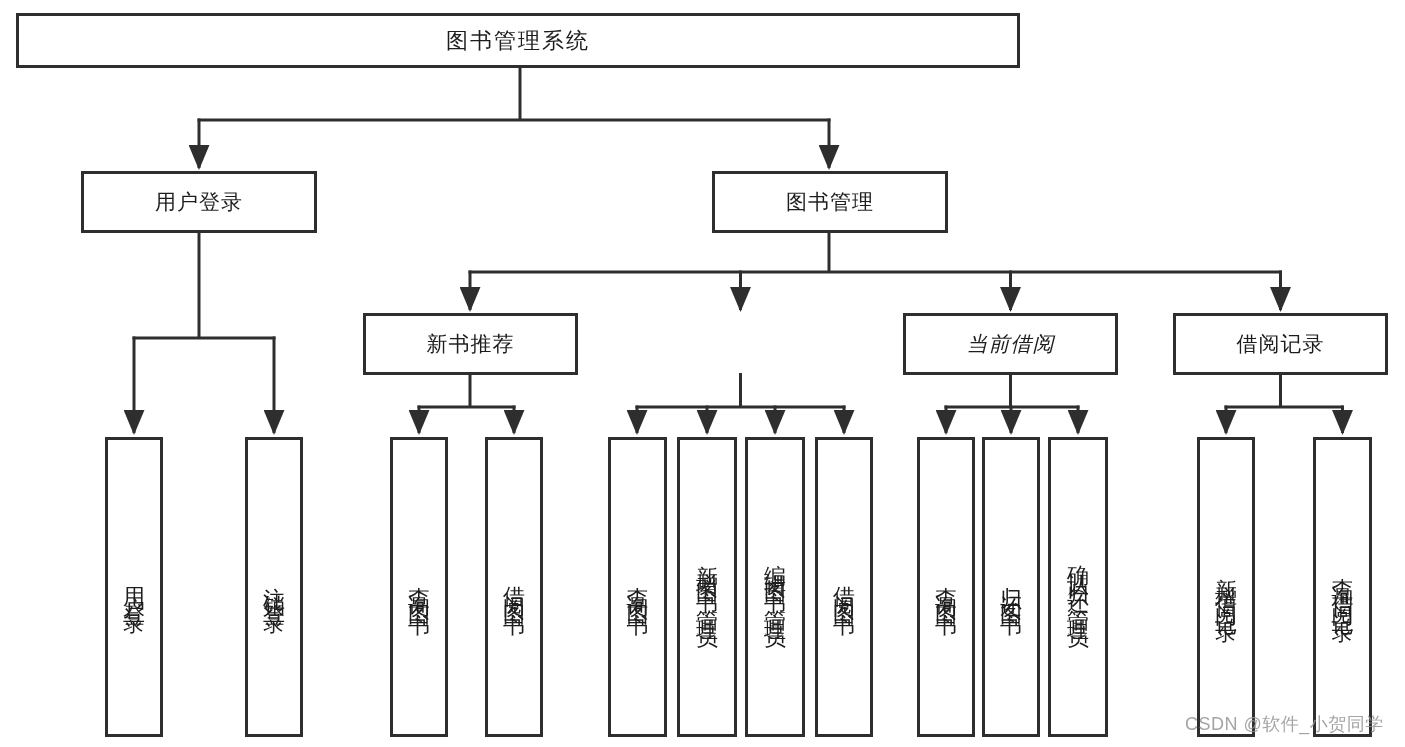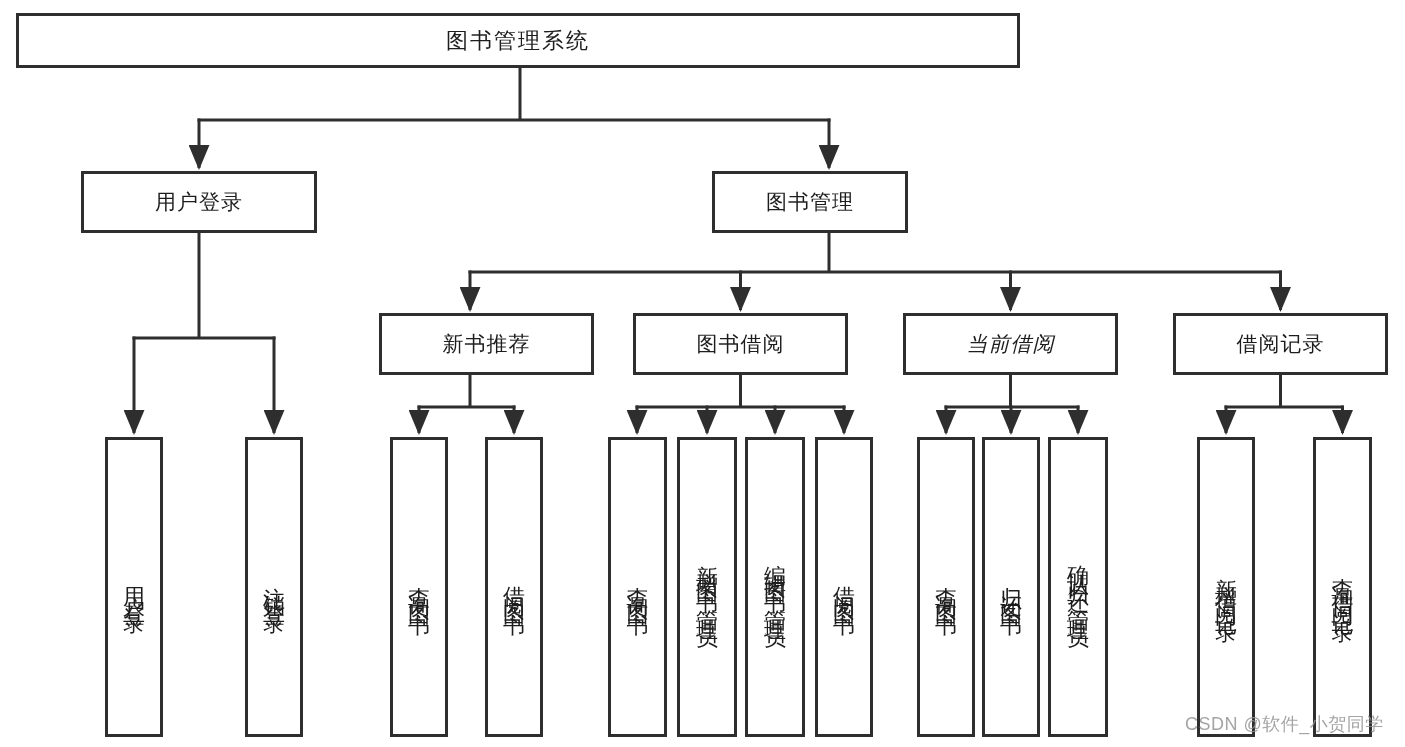--- a/index.html
+++ b/index.html
@@ -115,24 +115,23 @@
       <path d="M1280.5 373 L1280.5 407"></path>
       <path d="M1224.5 407 L1343.5 407"></path>
       <path d="M1226 405.5 L1226 433" marker-end="url(#arrow)"></path>
       <path d="M1342.5 405.5 L1342.5 433" marker-end="url(#arrow)"></path>
     </g>
   </svg>
 
   <div class="node hbox root-box" style="left:16px; top:13px; width:1004px; height:55px;">图书管理系统</div>
 
   <div class="node hbox" style="left:81px; top:171px; width:236px; height:62px;">用户登录</div>
-  <div class="node hbox" style="left:712px; top:171px; width:196px; height:62px;">图书管理</div>
+  <div class="node hbox" style="left:712px; top:171px; width:236px; height:62px;">图书管理</div>
 
-  <div class="node hbox" style="left:363px; top:313px; width:215px; height:62px;margin-left:16px;">新书推荐</div>
-  <div class="node hbox" style="left:633px; top:313px; width:215px; height:62px;">图书借阅</div>
+  <div class="node hbox" style="left:363px; top:313px; width:215px; height:62px;">新书推荐</div>
   <div class="node hbox" style="left:903px; top:313px; width:215px; height:62px;font-style:italic;">当前借阅</div>
   <div class="node hbox" style="left:1173px; top:313px; width:215px; height:62px;">借阅记录</div>
 
   <div class="node vbox" style="left:105px; top:437px; width:58px; height:300px;">
     <span>用户登录</span>
   </div>
   <div class="node vbox" style="left:245px; top:437px; width:58px; height:300px;">
     <span>注销登录</span>
   </div>
 

